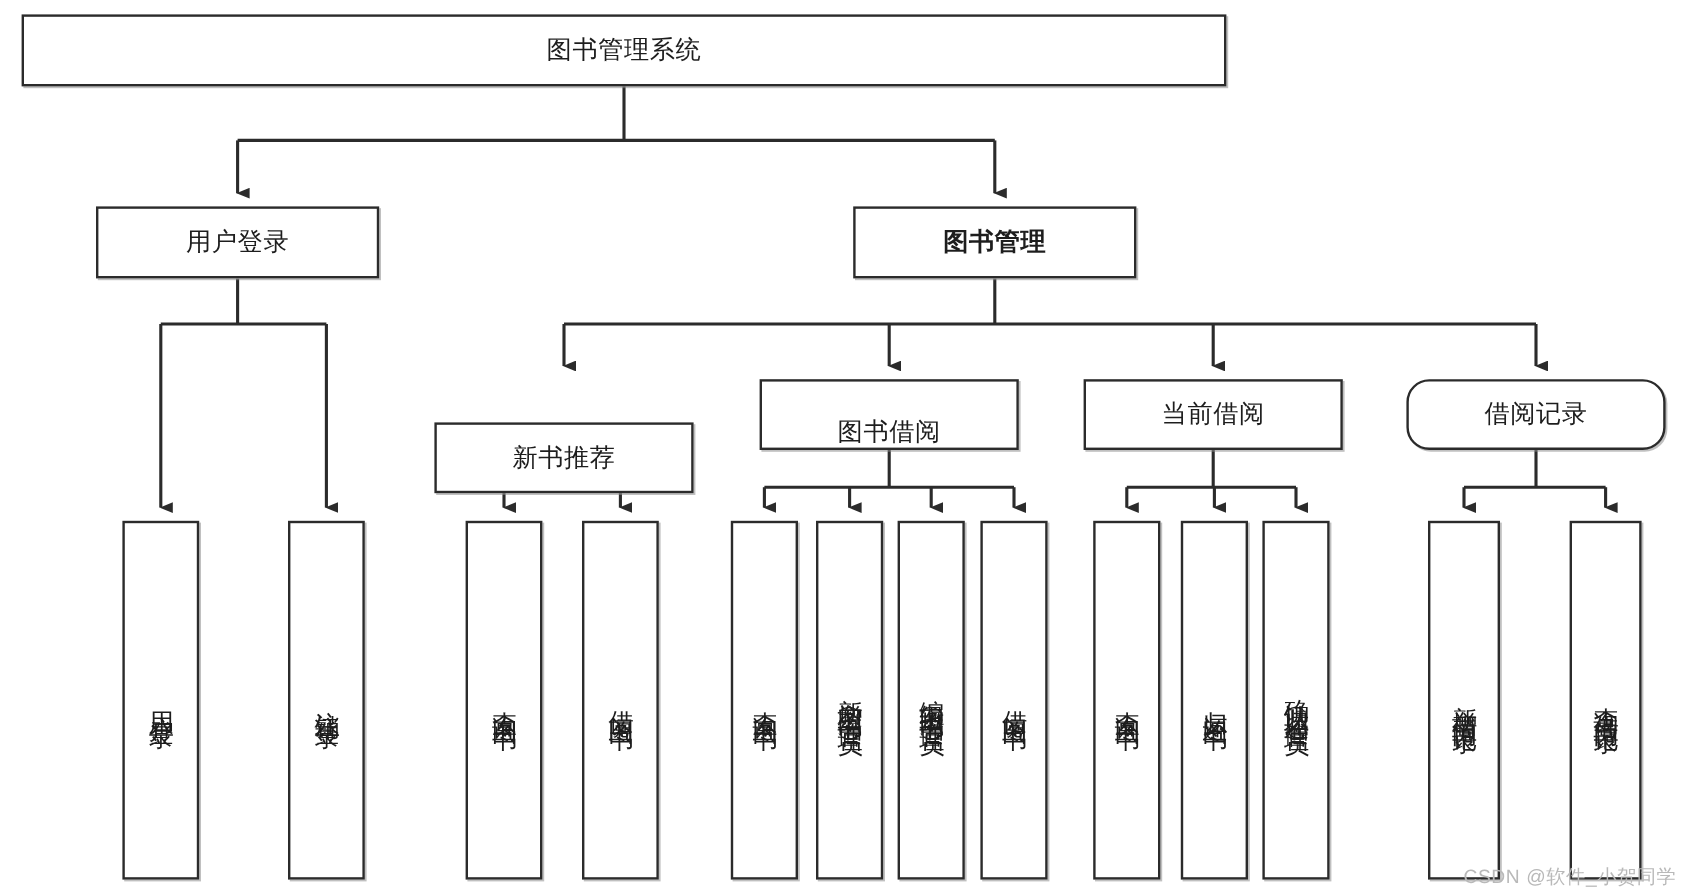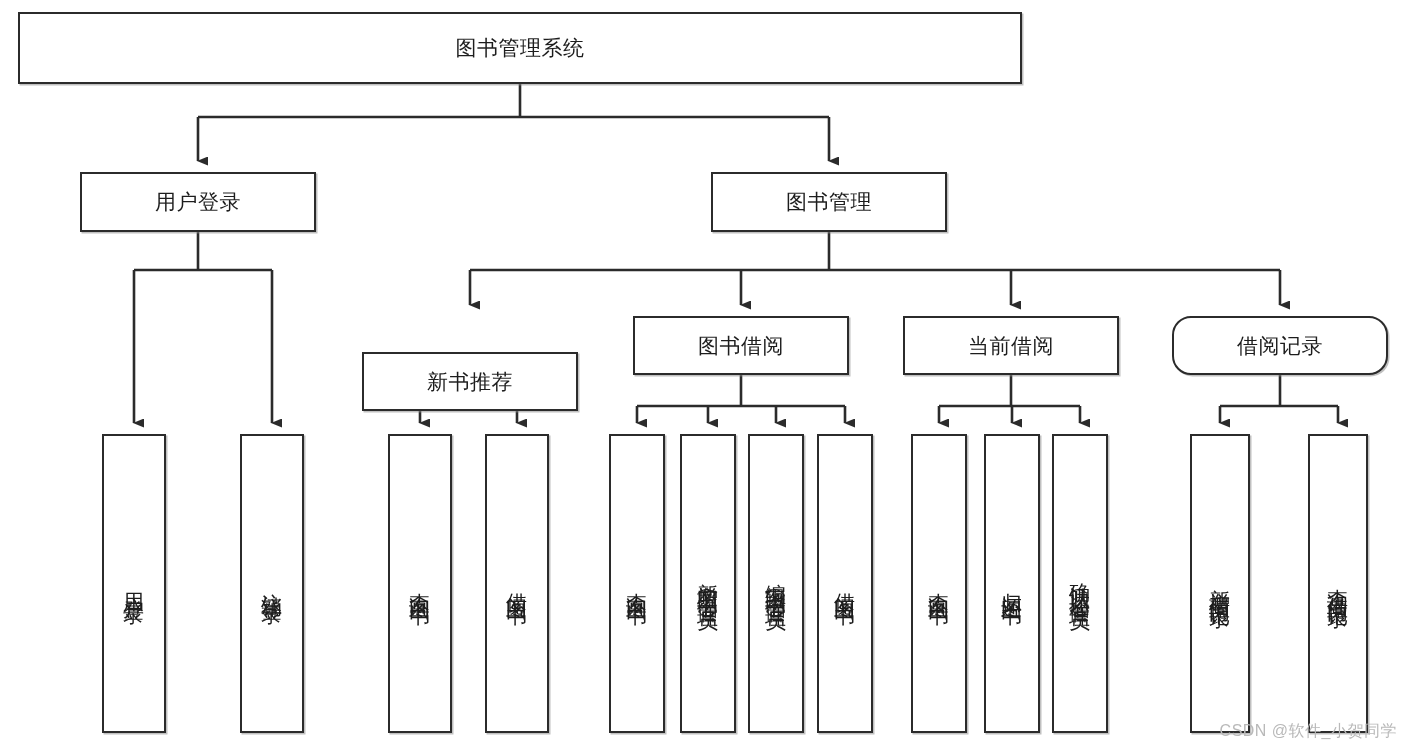--- a/index.html
+++ b/index.html
@@ -109,33 +109,33 @@
         <path d="M 1012 406 L 1012 423" marker-end="url(#arrowhead)"></path>
         <path d="M 1080 406 L 1080 423" marker-end="url(#arrowhead)"></path>
         <path d="M 1280 375 L 1280 406"></path>
         <path d="M 1220 406 L 1338 406"></path>
         <path d="M 1220 406 L 1220 423" marker-end="url(#arrowhead)"></path>
         <path d="M 1338 406 L 1338 423" marker-end="url(#arrowhead)"></path>
       </g>
   </svg>
 
   <div id="node-layer">
-      <div class="node-box horizontal" style="left: 18px; top: 12px; width: 1004px; height: 72px;">
+      <div class="node-box horizontal" style="left: 18px; top: 12px; width: 1004px; height: 60px;">
         <div class="node-label">图书管理系统</div>
       </div>
       <div class="node-box horizontal" style="left: 80px; top: 172px; width: 236px; height: 60px;">
         <div class="node-label">用户登录</div>
       </div>
-      <div class="node-box horizontal" style="left: 711px; top: 172px; width: 236px; height: 60px;">
+      <div class="node-box horizontal" style="left: 711px; top: 172px; width: 236px; height: 60px; font-weight: bold;">
         <div class="node-label">图书管理</div>
       </div>
       <div class="node-box horizontal" style="left: 362px; top: 316px; width: 216px; height: 59px; margin-top: 36px;">
         <div class="node-label">新书推荐</div>
       </div>
-      <div class="node-box horizontal" style="left: 633px; top: 316px; width: 216px; height: 59px;">
+      <div class="node-box horizontal" style="left: 633px; top: 316px; width: 216px; height: 59px; align-items: flex-end;">
         <div class="node-label">图书借阅</div>
       </div>
       <div class="node-box horizontal" style="left: 903px; top: 316px; width: 216px; height: 59px;">
         <div class="node-label">当前借阅</div>
       </div>
       <div class="node-box horizontal" style="left: 1172px; top: 316px; width: 216px; height: 59px; border-radius: 19px;">
         <div class="node-label">借阅记录</div>
       </div>
       <div class="node-box vertical" style="left: 102px; top: 434px; width: 64px; height: 299px;">
         <div class="node-label">用户登录</div>

